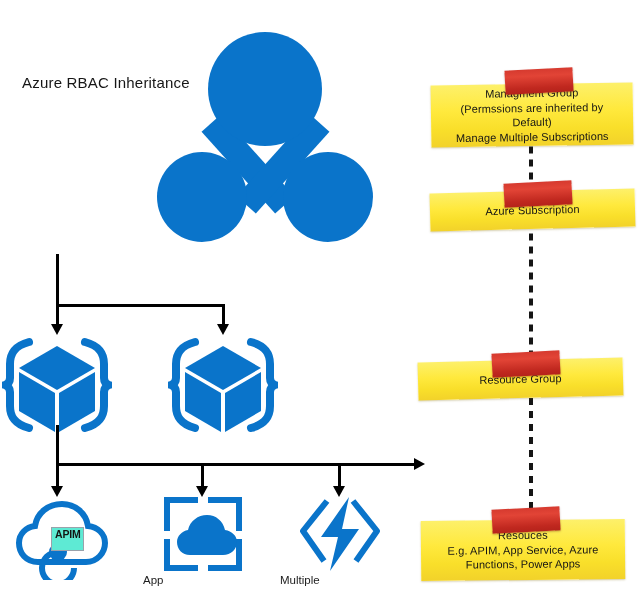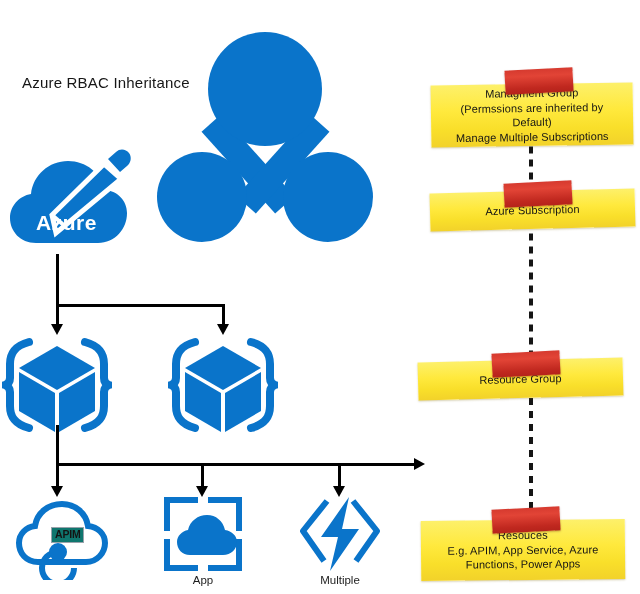--- a/index.html
+++ b/index.html
@@ -44,35 +44,34 @@
     font-size: 21px;
     font-weight: bold;
     color: #ffffff;
     letter-spacing: 0.5px;
   }
 
   
   .icon-label {
     font-size: 11.5px;
     color: #1c1c1c;
-    text-align: center;
     width: 120px;
   }
 
   
   .apim-badge {
     position: absolute;
     left: 37px;
     top: 27px;
     font-size: 10.5px;
     font-weight: bold;
     color: #141414;
-    background: #0f766e;
+    background: #5eead4;
     border: 1px solid #9aa2ab;
-    padding: 0px 3px 1px 3px;
+    padding: 0px 3px 9px 3px;
     line-height: 13px;
     letter-spacing: -0.2px;
   }
 
   
   .vline { background: #000000; width: 3px; }
   .hline { background: #000000; height: 3px; }
   .arrow-down {
     width: 0; height: 0;
     border-left: 6px solid transparent;
@@ -134,34 +133,20 @@
       <g fill="#0a74ca">
         <rect x="95" y="95" width="26" height="110" transform="rotate(-42 108 150)"></rect>
         <rect x="130" y="95" width="26" height="110" transform="rotate(42 143 150)"></rect>
         <circle cx="125" cy="75" r="57"></circle>
         <circle cx="62" cy="183" r="45"></circle>
         <circle cx="188" cy="183" r="45"></circle>
       </g>
     </svg>
   </div>
 
-  <div class="abs" id="azure-logo">
-    <svg viewBox="0 0 125 110" width="125" height="110">
-      <g fill="#0a74ca">
-        <path d="M28,98 C12,98 2,86 2,73 C2,61 11,51 23,49 C25,30 41,16 60,16
-                 C78,16 93,28 97,45 C110,46 119,56 119,68 C119,84 107,98 90,98 Z"></path>
-        <path d="M48,88 L44,70 L96,19 L113,34 Z"></path>
-        <path d="M100,14 L108,7 C112,3 118,4 121,8 C124,12 123,18 119,21 L112,27 Z"></path>
-      </g>
-      <path d="M48,88 L44,70 L96,19 L113,34 Z" fill="none" stroke="#ffffff" stroke-width="5"></path>
-      <path d="M44,70 L58,82" fill="none" stroke="#ffffff" stroke-width="4"></path>
-      </svg><div></div>
-    
-    <div class="word">Azure</div>
-  </div>
 
   <div class="abs vline" style="left:56px; top:254px; width:3px; height:52px;"></div>
   <div class="abs hline" style="left:56px; top:304px; width:169px; height:3px;"></div>
   <div class="abs vline" style="left:56px; top:304px; width:3px; height:22px;"></div>
   <div class="abs arrow-down" style="left:51px; top:324px;"></div>
   <div class="abs vline" style="left:222px; top:304px; width:3px; height:22px;"></div>
   <div class="abs arrow-down" style="left:217px; top:324px;"></div>
 
   <div class="abs" style="left:2px; top:332px; width:110px; height:105px;">
     <svg viewBox="0 0 110 105" width="110" height="105">

